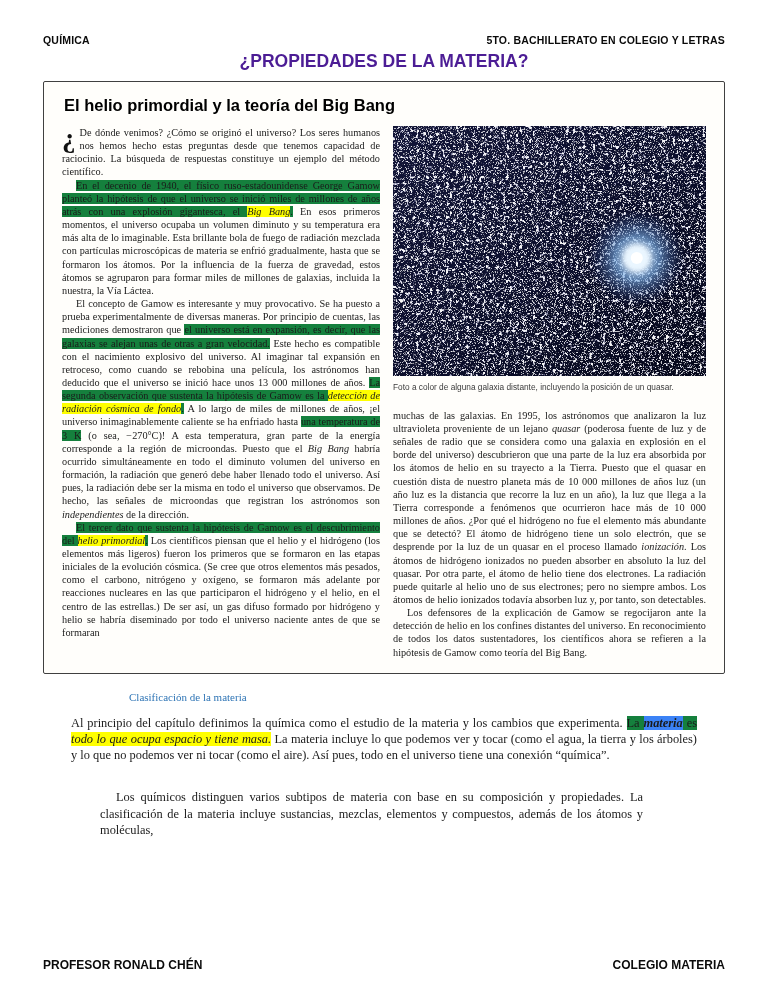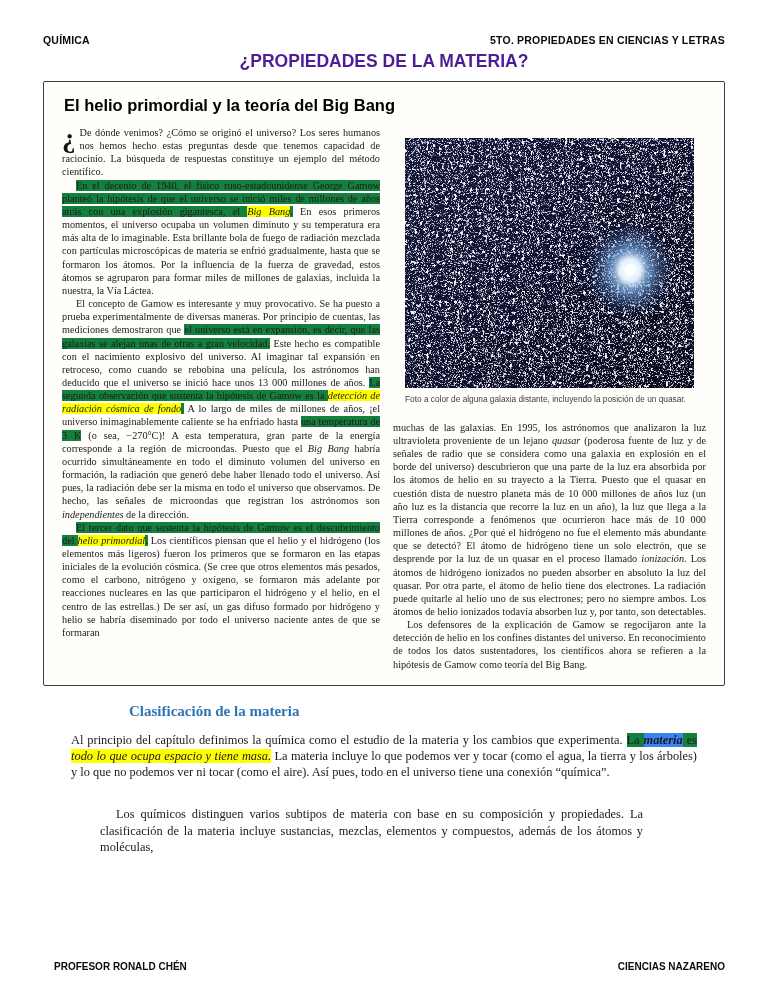--- a/index.html
+++ b/index.html
@@ -45,54 +45,54 @@
   .body-text p.ind { text-indent: 14px; }
   .dropcap {
     float: left; font-size: 27px; line-height: 23px;
     padding: 1px 4px 0 0; font-weight: bold; color: #111;
   }
   .r-i { font-style: italic; }
   .r-h  { background: #15803d; }
   .r-hi { background: #ffff00; font-style: italic; }
   .r-hbi{ background: #3b82f6; font-style: italic; font-weight: bold; }
 
-  .figure { margin: 12px; }
+  .figure { margin: 0; }
   .galaxy-photo { width: 100%; height: 250px; display: block; background: #05071a; }
   .figure-caption {
     font-family: "Liberation Sans", sans-serif;
     font-size: 8.3px; line-height: 1.3; color: #3c3c3c; margin-top: 6px;
   }
   .col-right .body-text { margin-top: 16px; }
 
   .section { margin: 17px 28px 0 28px; }
   .section-heading {
     font-family: "Liberation Serif", serif;
-    font-weight: bold; font-size: 15px; color: #2E74B5;
+    font-weight: normal; font-size: 11px; color: #2E74B5;
     margin-left: 58px;
   }
   .section-body { margin-top: 12px; }
   .section-body p { margin: 0; text-align: justify; font-size: 12.4px; line-height: 16.2px; }
   .section-body p.ind { text-indent: 16px; }
   .section-body p.blk { margin: 26px 54px 0 29px; }
 
   .footer-row {
-    position: absolute; left: 54px; right: 43px; bottom: 22px;
+    position: absolute; left: 43px; right: 43px; bottom: 22px;
     display: flex; justify-content: space-between;
     font-family: "Liberation Sans", sans-serif;
-    font-weight: bold; font-size: 10px; color: #0a0a0a;
+    font-weight: bold; font-size: 12px; color: #0a0a0a;
   }
 </style>
 </head>
 <body>
 
 <div class="page">
 
   <div class="header-row">
     <span>QUÍMICA</span>
-    <span>5TO. PROPIEDADES EN CIENCIAS Y LETRAS</span>
+    <span>5TO. BACHILLERATO EN COLEGIO Y LETRAS</span>
   </div>
 
   <div class="page-title">¿PROPIEDADES DE LA MATERIA?</div>
 
   <div class="article-box">
     <div class="article-heading">El helio primordial y la teoría del Big Bang</div>
     <div class="columns">
 
       <div class="col-left body-text">
           <p><span class="dropcap">¿</span><span>De dónde venimos? ¿Cómo se originó el universo? Los seres humanos nos hemos hecho estas preguntas desde que tenemos capacidad de raciocinio. La búsqueda de respuestas constituye un ejemplo del método científico.</span></p>
@@ -149,16 +149,16 @@
   <div class="section">
     <div class="section-heading">Clasificación de la materia</div>
     <div class="section-body">
         <p><span>Al principio del capítulo definimos la química como el estudio de la materia y los cambios que experimenta. </span><span class="r-h">La </span><span class="r-hbi">materia</span><span class="r-h"> es </span><span class="r-hi">todo lo que ocupa espacio y tiene masa.</span><span> La materia incluye lo que podemos ver y tocar (como el agua, la tierra y los árboles) y lo que no podemos ver ni tocar (como el aire). Así pues, todo en el universo tiene una conexión “química”.</span></p>
         <p class="ind blk"><span>Los químicos distinguen varios subtipos de materia con base en su composición y propiedades. La clasificación de la materia incluye sustancias, mezclas, elementos y compuestos, además de los átomos y moléculas,</span></p>
       </div>
   </div>
 
   <div class="footer-row">
     <span>PROFESOR RONALD CHÉN</span>
-    <span>CIENCIAS NAZARENO</span>
+    <span>COLEGIO MATERIA</span>
   </div>
 
 </div>
 
 </body></html>

